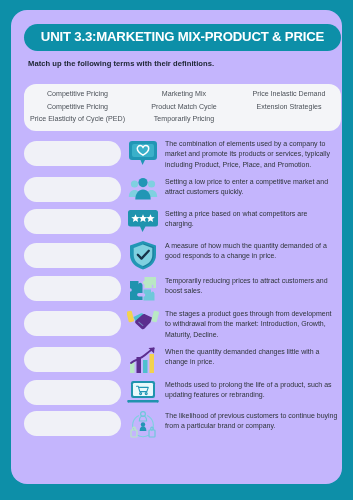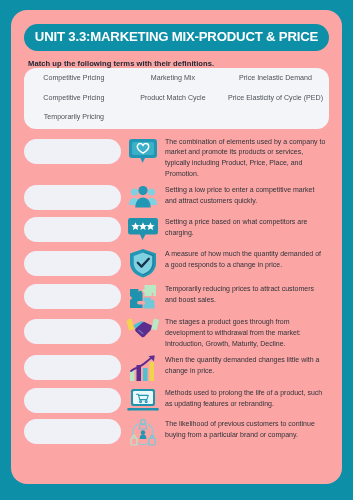--- a/index.html
+++ b/index.html
@@ -11,23 +11,23 @@
   body { background: #0d8fa8; }
 
   .page {
     position: relative;
     width: 353px; height: 500px;
     background: #0d8fa8;
     padding: 10px 11px 16px 11px;
   }
   .card {
     width: 100%; height: 100%;
-    background: #fca5a5;
+    background: #c4b5fd;
     border-radius: 16px;
-    padding: 14px 13px 10px 13px;
+    padding: 14px 1px 10px 13px;
     overflow: hidden;
     display: flex;
     flex-direction: column;
   }
 
   .title-pill {
     background: #0d8fa8;
     color: #ffffff;
     border-radius: 40px;
     text-align: center;
@@ -41,27 +41,27 @@
 
   .instruction {
     font-size: 7.6px;
     font-weight: 700;
     color: #1b2430;
     margin: 8px 0 0 4px;
     letter-spacing: 0.05px;
   }
 
   .term-bank {
-    margin-top: 0;
+    margin-top: 16px;
     background: #f4f5f8;
     border-radius: 12px;
     padding: 5px 6px 6px 6px;
     display: grid;
     grid-template-columns: 1.02fr 1.28fr 1.0fr;
-    row-gap: 9px;
+    row-gap: 2px;
   }
   .term {
     font-size: 7.1px;
     color: #4b5158;
     text-align: center;
     line-height: 1.5;
     white-space: nowrap;
   }
 
   .rows { margin-top: 5px; flex: 1; }
@@ -106,20 +106,21 @@
     <div class="title-pill">UNIT 3.3:MARKETING MIX-PRODUCT &amp; PRICE</div>
 
     <div class="instruction">Match up the following terms with their definitions.</div>
 
     <div class="term-bank">
       <div class="term">Competitive Pricing</div>
       <div class="term">Marketing Mix</div>
       <div class="term">Price Inelastic Demand</div>
       <div class="term">Competitive Pricing</div>
       <div class="term">Product Match Cycle</div>
+      <div class="term">Extension Strategies</div>
       <div class="term">Price Elasticity of Cycle (PED)</div>
       <div class="term">Temporarily Pricing</div>
     </div>
 
     <div class="rows">
 
       <div class="row tall">
         <div class="blank"></div>
         <div class="icon-cell">
           <svg width="30" height="30" viewBox="0 0 30 30">

